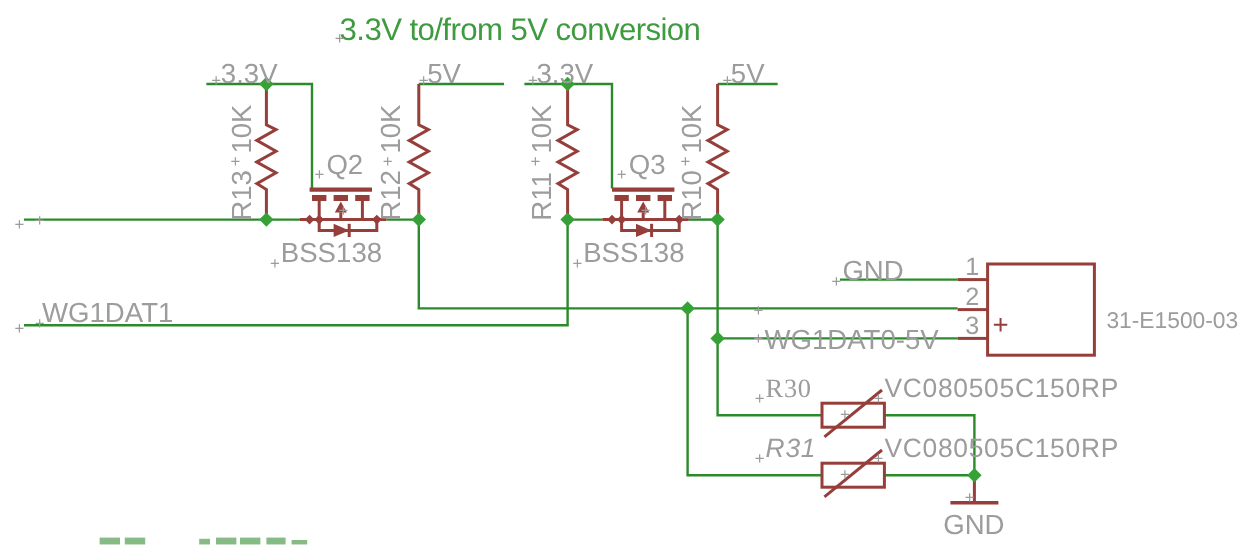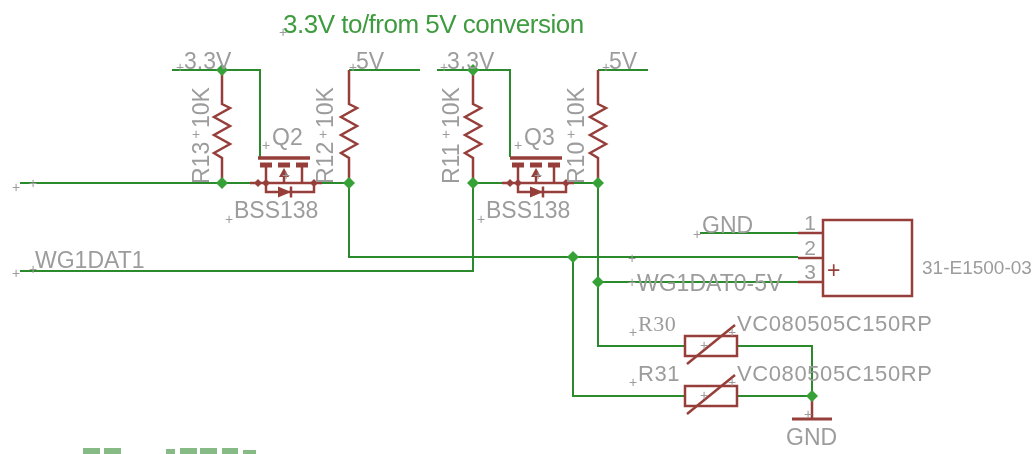--- a/index.html
+++ b/index.html
@@ -180,21 +180,21 @@
 
   <span class="pin-num" style="left:800px;top:212px;">1</span>
   <span class="pin-num" style="left:800px;top:237px;">2</span>
   <span class="pin-num" style="left:800px;top:261px;">3</span>
   <span class="plus" style="left:827px;top:259px;">+</span>
 
   <span class="lbl tiny" style="left:922px;top:258px;">31-E1500-03</span>
 
   <span class="lbl med" style="left:638px;top:313px;font-family:Liberation Serif, serif;">R30</span>
   <span class="lbl med" style="left:737px;top:313px;">VC080505C150RP</span>
-  <span class="lbl med" style="left:638px;top:363px;">R31</span>
+  <span class="lbl med" style="left:638px;top:363px;font-style:italic;">R31</span>
   <span class="lbl med" style="left:737px;top:363px;">VC080505C150RP</span>
 
   <span class="lbl" style="left:786px;top:426px;">GND</span>
 
   <span class="cr" style="left:279px;top:25px;">+</span>
   <span class="cr" style="left:176px;top:60px;">+</span>
   <span class="cr" style="left:349px;top:60px;">+</span>
   <span class="cr" style="left:440px;top:60px;">+</span>
   <span class="cr" style="left:602px;top:60px;">+</span>
   <span class="cr" style="left:29px;top:176px;">+</span>

